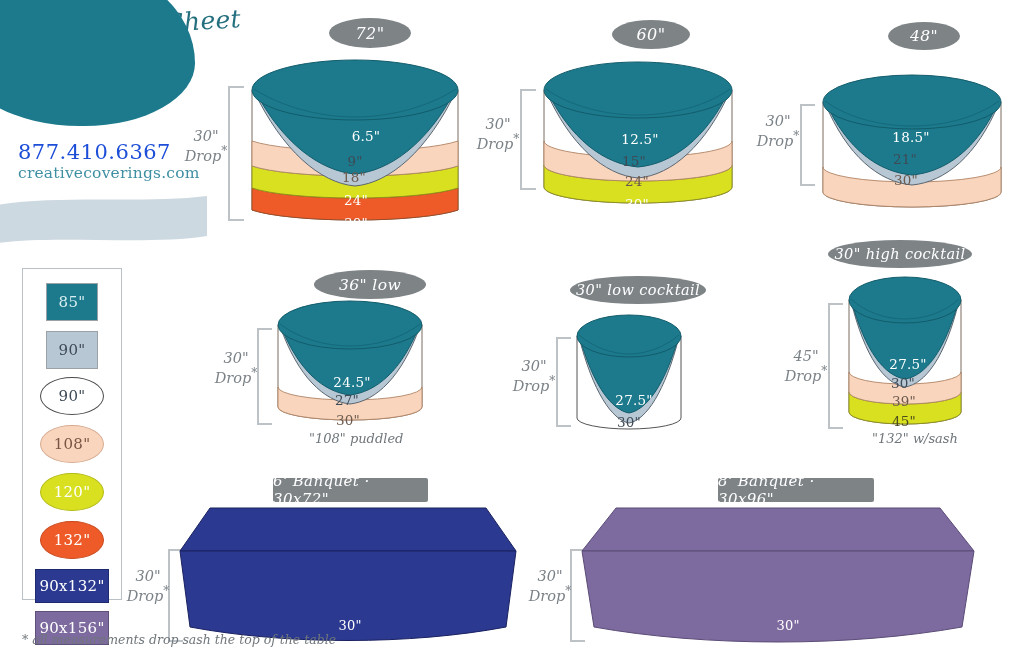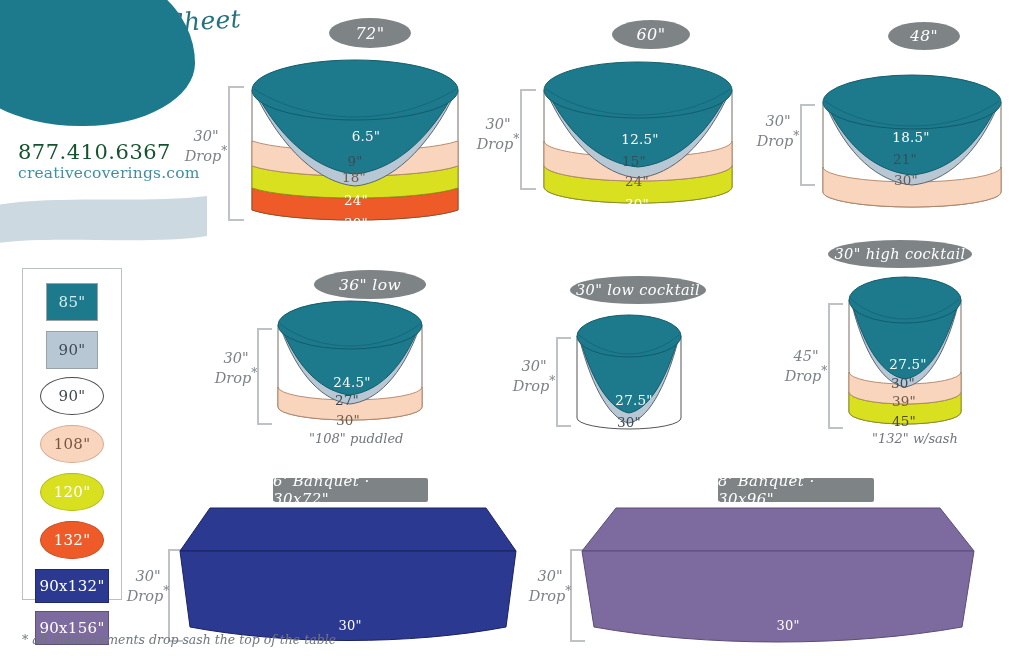--- a/index.html
+++ b/index.html
@@ -33,21 +33,21 @@
     font-family:"Liberation Sans", sans-serif;
   }
   .logo-tag{
     position:absolute;left:10px;top:83px;width:190px;text-align:center;
     color:#e9f2f3;font-size:14.5px;letter-spacing:.2px;
     font-family:"Liberation Sans", sans-serif;
   }
 
   .phone{
     position:absolute;left:18px;top:140px;
-    color:#14532d;font-size:21px;letter-spacing:.5px;
+    color:#1d4ed8;font-size:21px;letter-spacing:.5px;
     font-family:"DejaVu Serif", serif;
   }
   .web{
     position:absolute;left:18px;top:164px;
     color:#3f8fa3;font-size:15.5px;letter-spacing:.2px;
     font-family:"DejaVu Serif", serif;
   }
 
   
   .ribbon-wrap{position:absolute;left:-8px;top:192px;width:215px;height:62px;}

